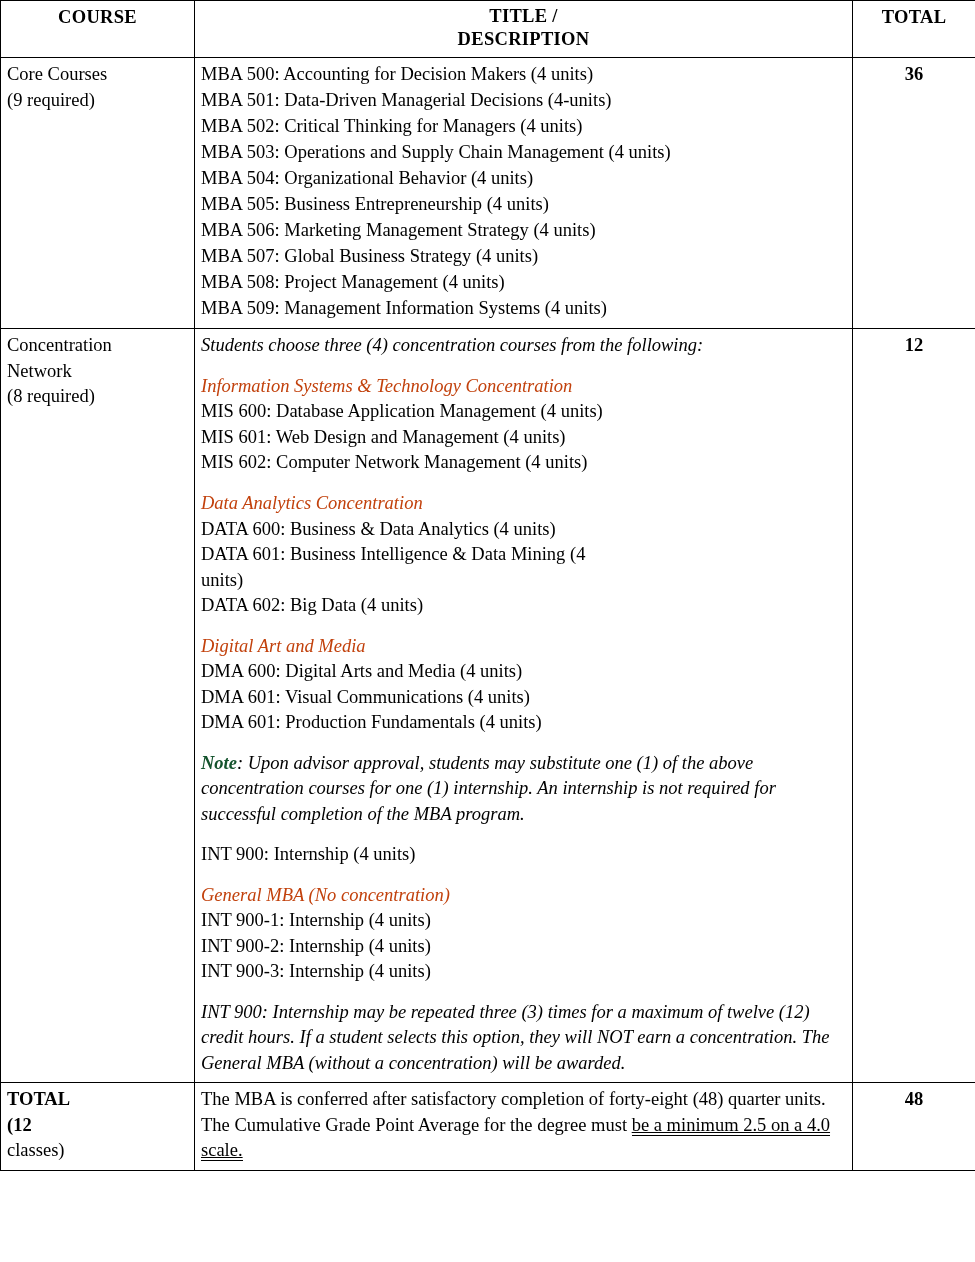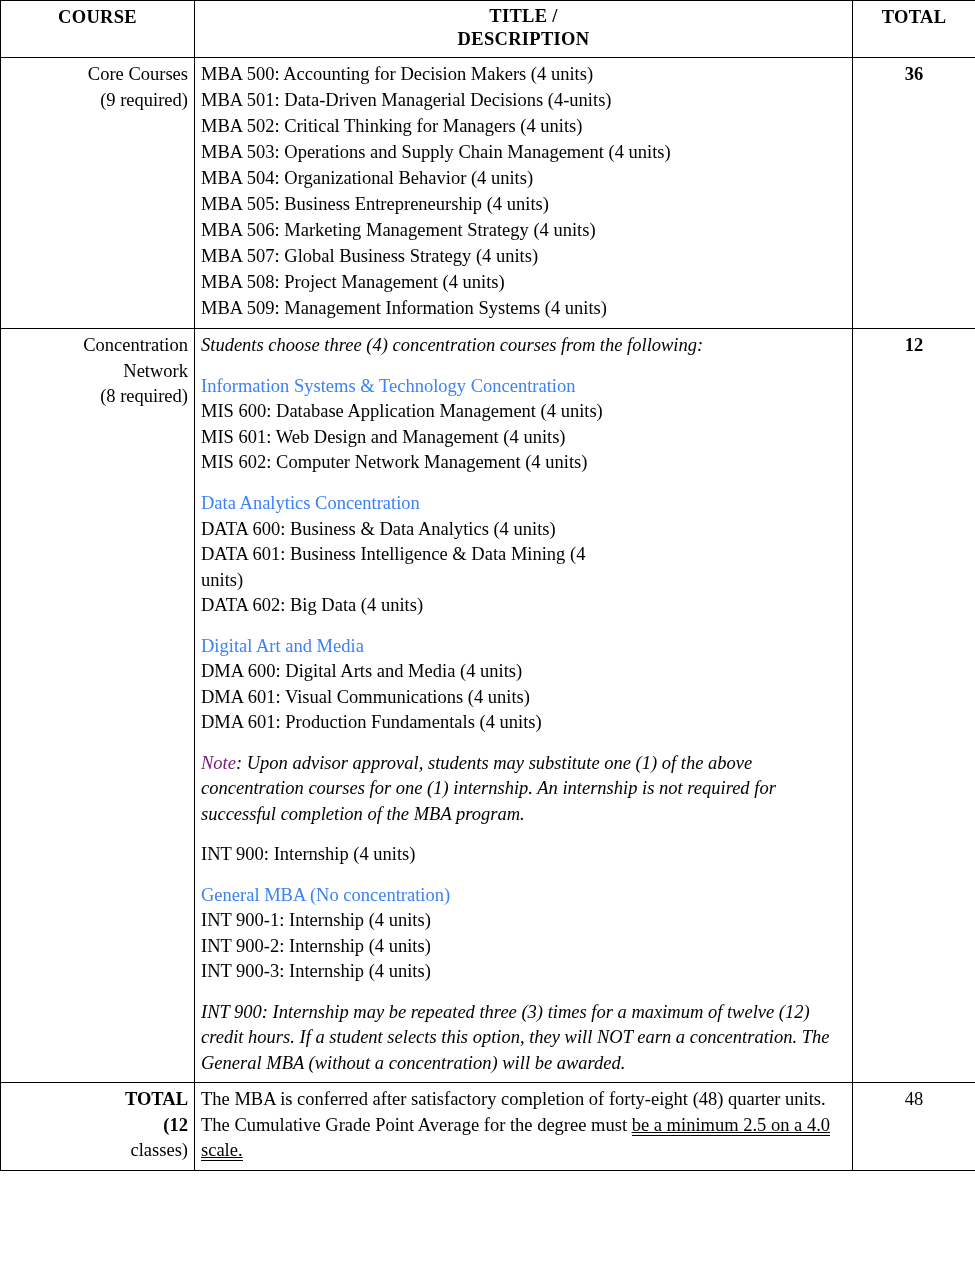--- a/index.html
+++ b/index.html
@@ -46,36 +46,37 @@
   }
   .hdr .title-hdr {
     line-height: 1.25;
   }
   .units-cell {
     text-align: center;
     font-size: 18.5px;
     padding-top: 5px;
     font-weight: bold;
   }
-  .units-cell.bold { font-weight: normal; }
+  .units-cell.bold { font-weight: bold; }
   .course-cell {
-    text-align: right;
+    text-align: left;
     font-size: 18px;
     line-height: 1.35;
     padding-top: 5px;
   }
   .course-cell.bold { font-weight: bold; }
   .line { display: block; }
   .italic { font-style: italic; }
   .blue {
-    color: #3b82f6;
+    color: #c2410c;
+    font-style: italic;
   }
   .note-label {
-    color: #701a75;
-    font-weight: normal;
+    color: #14532d;
+    font-weight: bold;
   }
   .spacer { display: block; height: 15px; }
   .core-list .line { padding-bottom: 0.5px; }
   .para { display: block; }
   .bottom-underline { border-bottom: 1px solid #000; display: inline; }
 </style>
 </head>
 <body>
 
 <div class="page">

